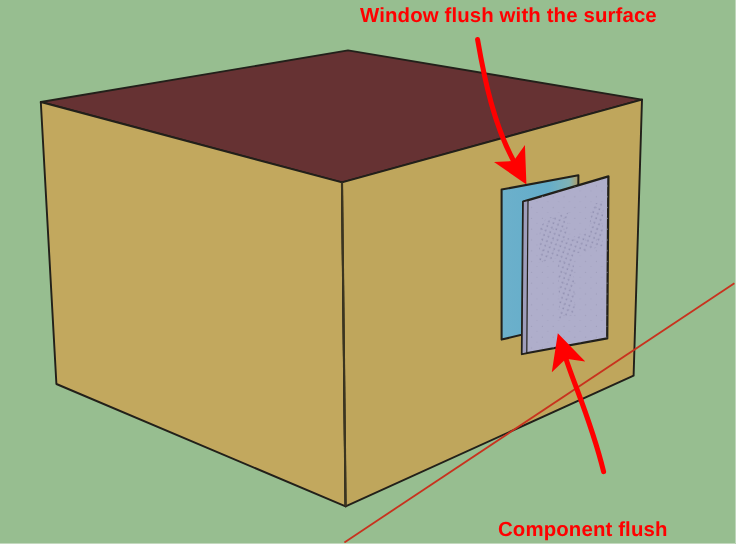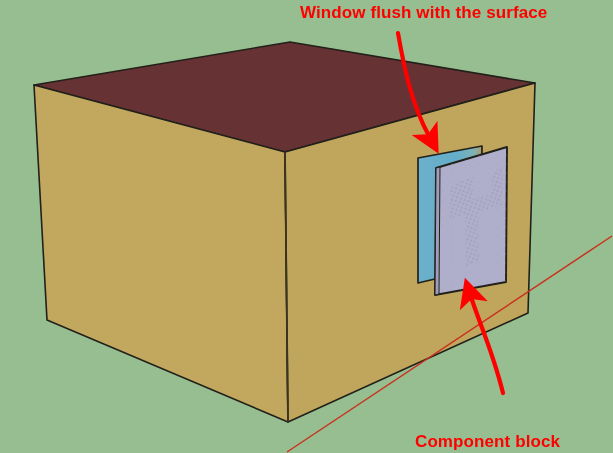--- a/index.html
+++ b/index.html
@@ -98,17 +98,17 @@
 
     <line x1="287" y1="452" x2="612" y2="236" stroke="#c8321e" stroke-width="1.5"></line>
 
     <path d="M398,33 C404,68 412,105 429,136" fill="none" stroke="#ff0000" stroke-width="4.2" stroke-linecap="round" marker-end="url(#arrowHeadRed)"></path>
     <path d="M503,393 C493,352 479,322 471,297" fill="none" stroke="#ff0000" stroke-width="4.2" stroke-linecap="round" marker-end="url(#arrowHeadRed)"></path>
   </svg>
 
   <div class="annotation-label" id="label-top">Window flush with the surface</div>
 
   <div class="annotation-label" id="label-bottom">
-    <div>Component block</div>
+    <div>Component flush</div>
     
   </div>
 
 </div>
 
 </body></html>

